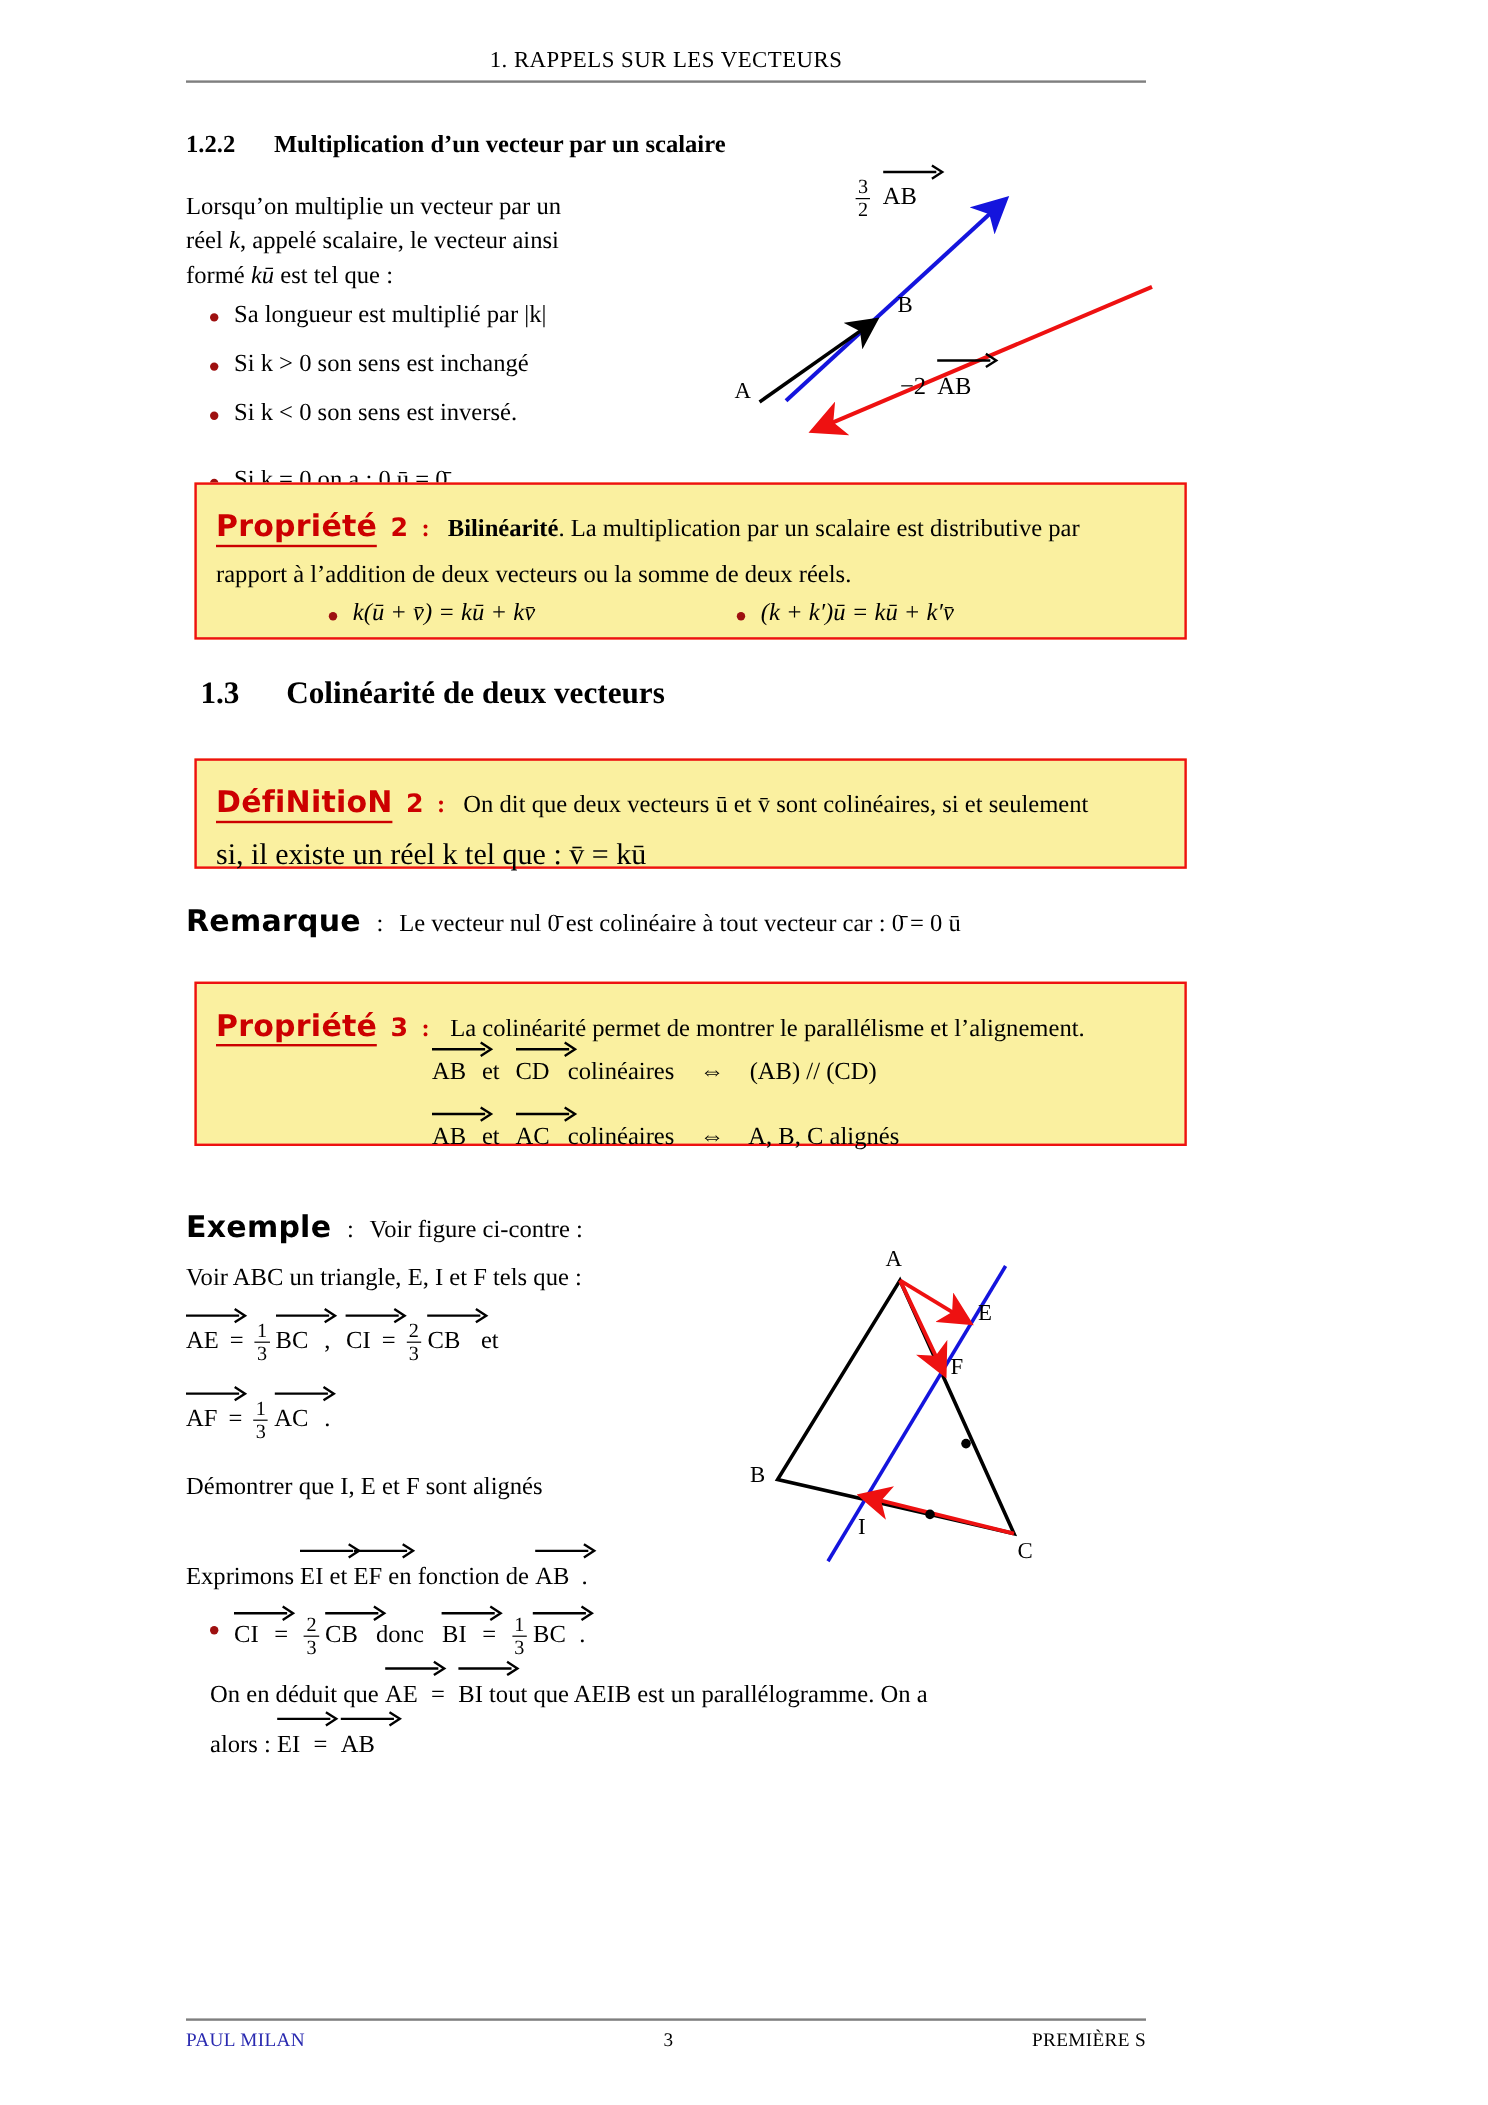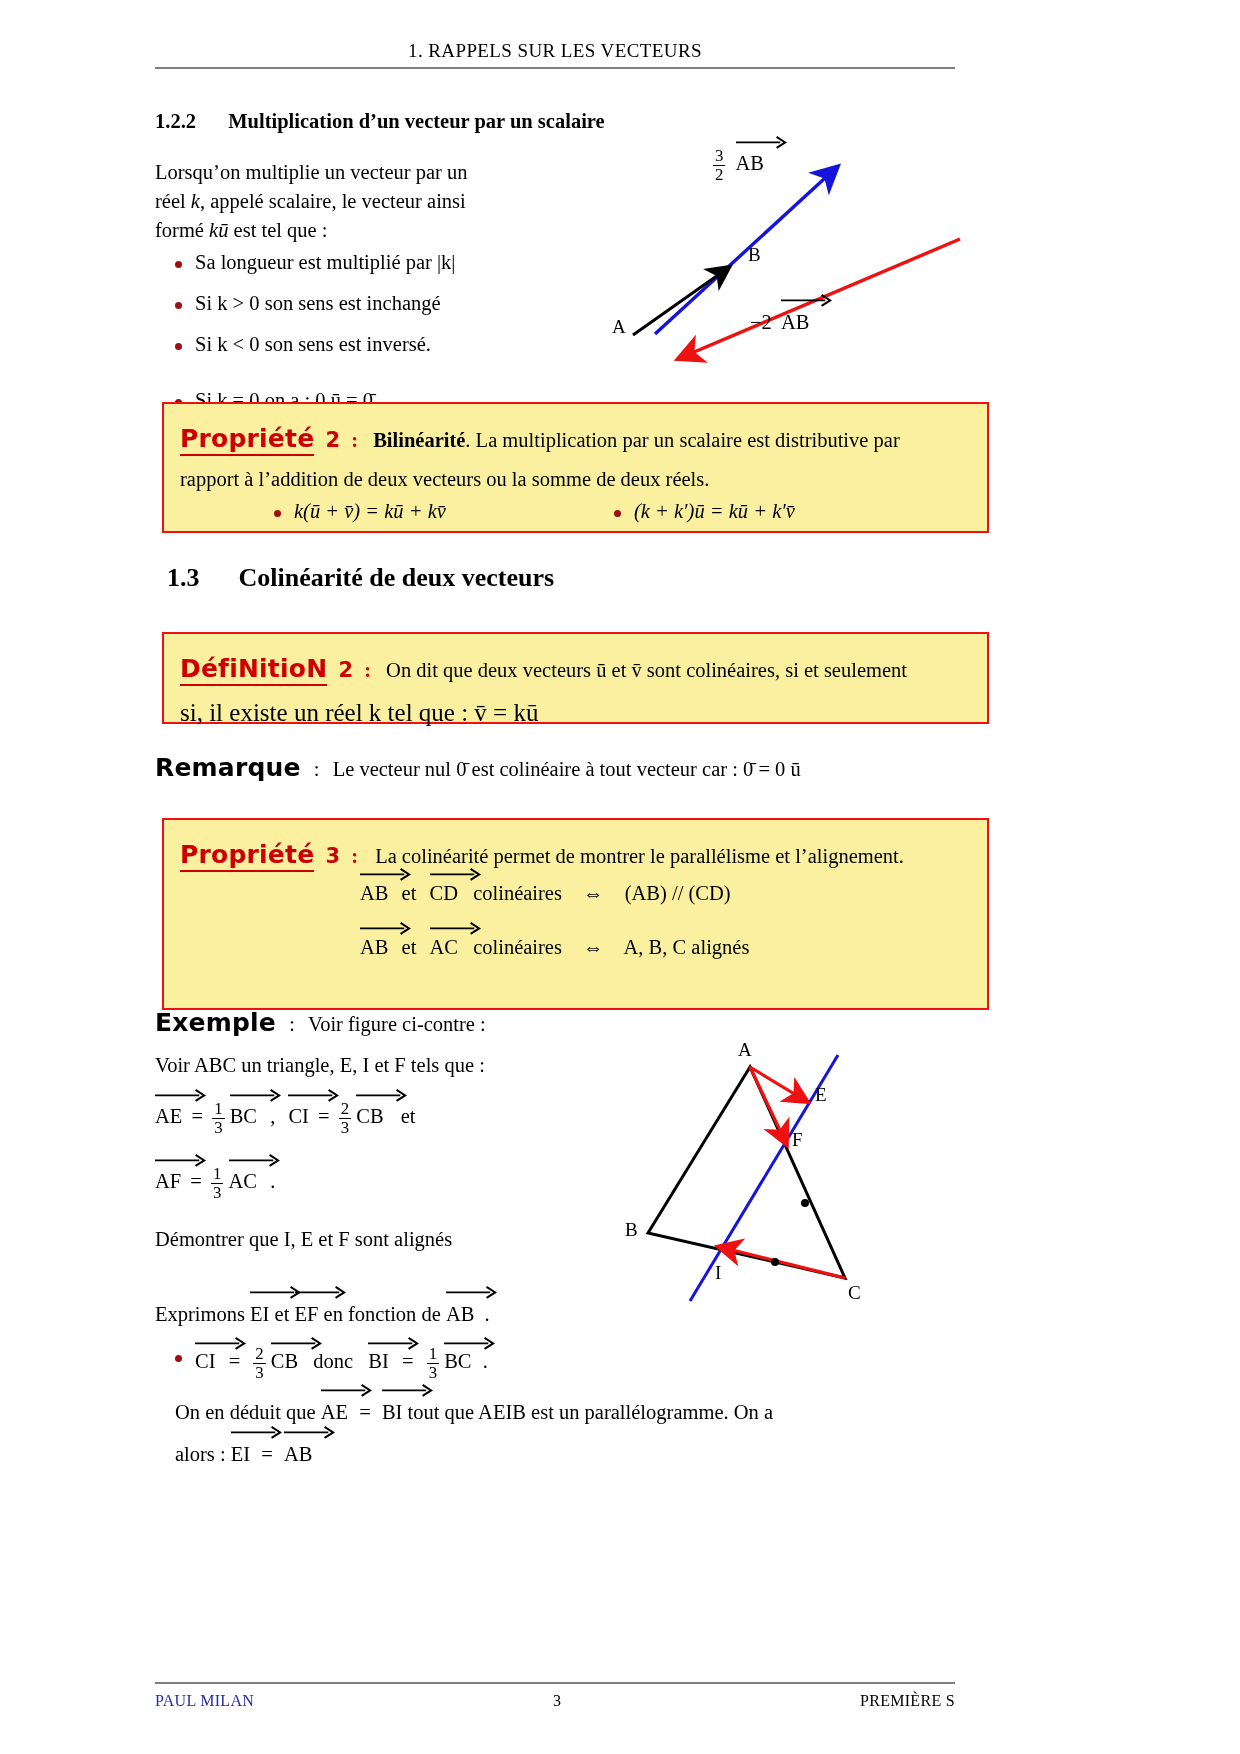--- a/index.html
+++ b/index.html
@@ -180,21 +180,21 @@
       <div style="font-size:25px;line-height:1.5;margin-top:6px;">si, il existe un réel k tel que : v̄ = kū</div>
     </div>
   </div>
 
   <div class="t" style="left:155px;top:750px;white-space:nowrap;">
     <span class="hand blk">Remarque</span>
     <span style="margin-left:8px;">:</span>
     <span style="margin-left:8px;">Le vecteur nul 0̄ est colinéaire à tout vecteur car :   0̄ = 0 ū</span>
   </div>
 
-  <div class="box" style="left:162px;top:818px;width:827px;height:192px;">
+  <div class="box" style="left:162px;top:818px;width:827px;height:137px;">
     <div style="position:absolute;left:16px;top:16px;right:14px;">
       <div style="font-size:20.5px;line-height:1.5;">
         <span class="hand red">Propriété</span>
         <span class="num" style="margin-left:6px;">3</span>
         <span class="colon" style="margin-left:6px;">:</span>
         <span style="margin-left:12px;">La colinéarité permet de montrer le parallélisme et l’alignement.</span>
       </div>
     </div>
 
     <div style="position:absolute;left:196px;top:62px;font-size:20.5px;white-space:nowrap;">

